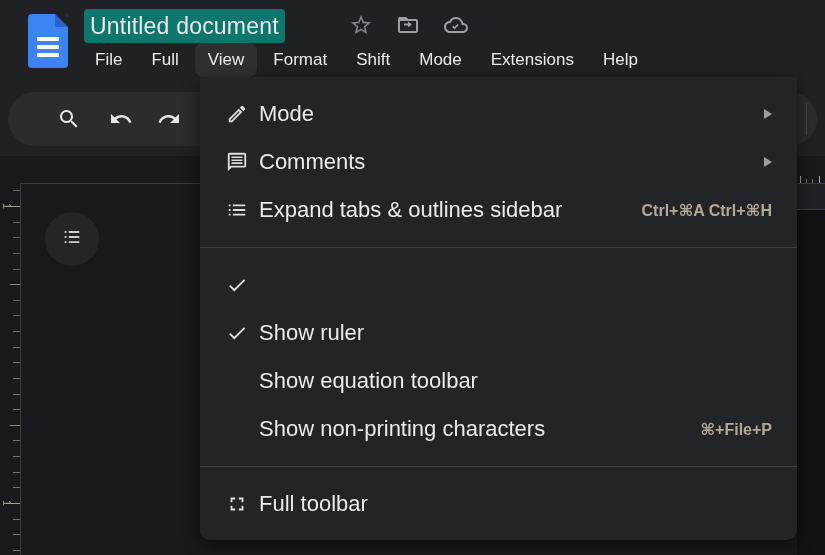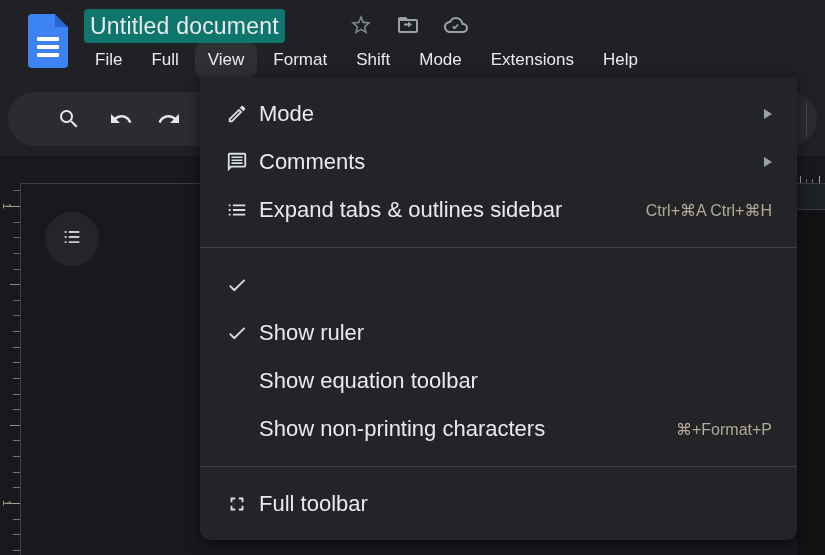--- a/index.html
+++ b/index.html
@@ -66,21 +66,21 @@
   
   .view-menu { position:absolute; left:200px; top:77px; width:597px; z-index:10;
     background:#222428; border-radius:0 0 10px 10px;
     box-shadow:0 4px 16px rgba(0,0,0,0.55);
     padding:13px 0 12px 0; box-sizing:border-box; }
   .mi { display:flex; align-items:center; height:48px; padding:0 25px; cursor:default; }
   .mi-lead { width:24px; height:24px; margin-right:10px; flex:0 0 24px; color:#dde0e3;
     display:flex; align-items:center; justify-content:center; }
   .mi-lead svg { width:22px; height:22px; fill:currentColor; }
   .mi-label { color:#e8eaed; font-size:22px; flex:1 1 auto; white-space:nowrap; }
-  .mi-shortcut { margin-left:auto; color:#b3a996; font-size:16px; font-weight:400; white-space:nowrap; }
+  .mi-shortcut { margin-left:auto; color:#b3a996; font-size:16px; font-weight:700; white-space:nowrap; }
   .mi-arrow { margin-left:auto; width:0; height:0;
     border-left:8px solid #9aa0a6; border-top:5px solid transparent; border-bottom:5px solid transparent; }
   .sep { height:1px; background:#3c4043; margin:13px 0; }
 </style>
 </head>
 <body>
 
 <div class="screen">
 
   <div class="canvas"></div>
@@ -232,21 +232,21 @@
         </span>
         <span class="mi-label">Show ruler</span>
       </div>
       <div class="mi">
         <span class="mi-lead"></span>
         <span class="mi-label">Show equation toolbar</span>
       </div>
       <div class="mi">
         <span class="mi-lead"></span>
         <span class="mi-label">Show non-printing characters</span>
-        <span class="mi-shortcut">⌘+Format+P</span>
+        <span class="mi-shortcut">⌘+File+P</span>
       </div>
       <div class="sep"></div>
       <div class="mi">
         <span class="mi-lead">
           <svg viewBox="0 0 24 24">
             <path d="M7 14H5v5h5v-2H7v-3zm-2-4h2V7h3V5H5v5zm12 7h-3v2h5v-5h-2v3zM14 5v2h3v3h2V5h-5z"></path>
           </svg>
         </span>
         <span class="mi-label">Full toolbar</span>
       </div>

